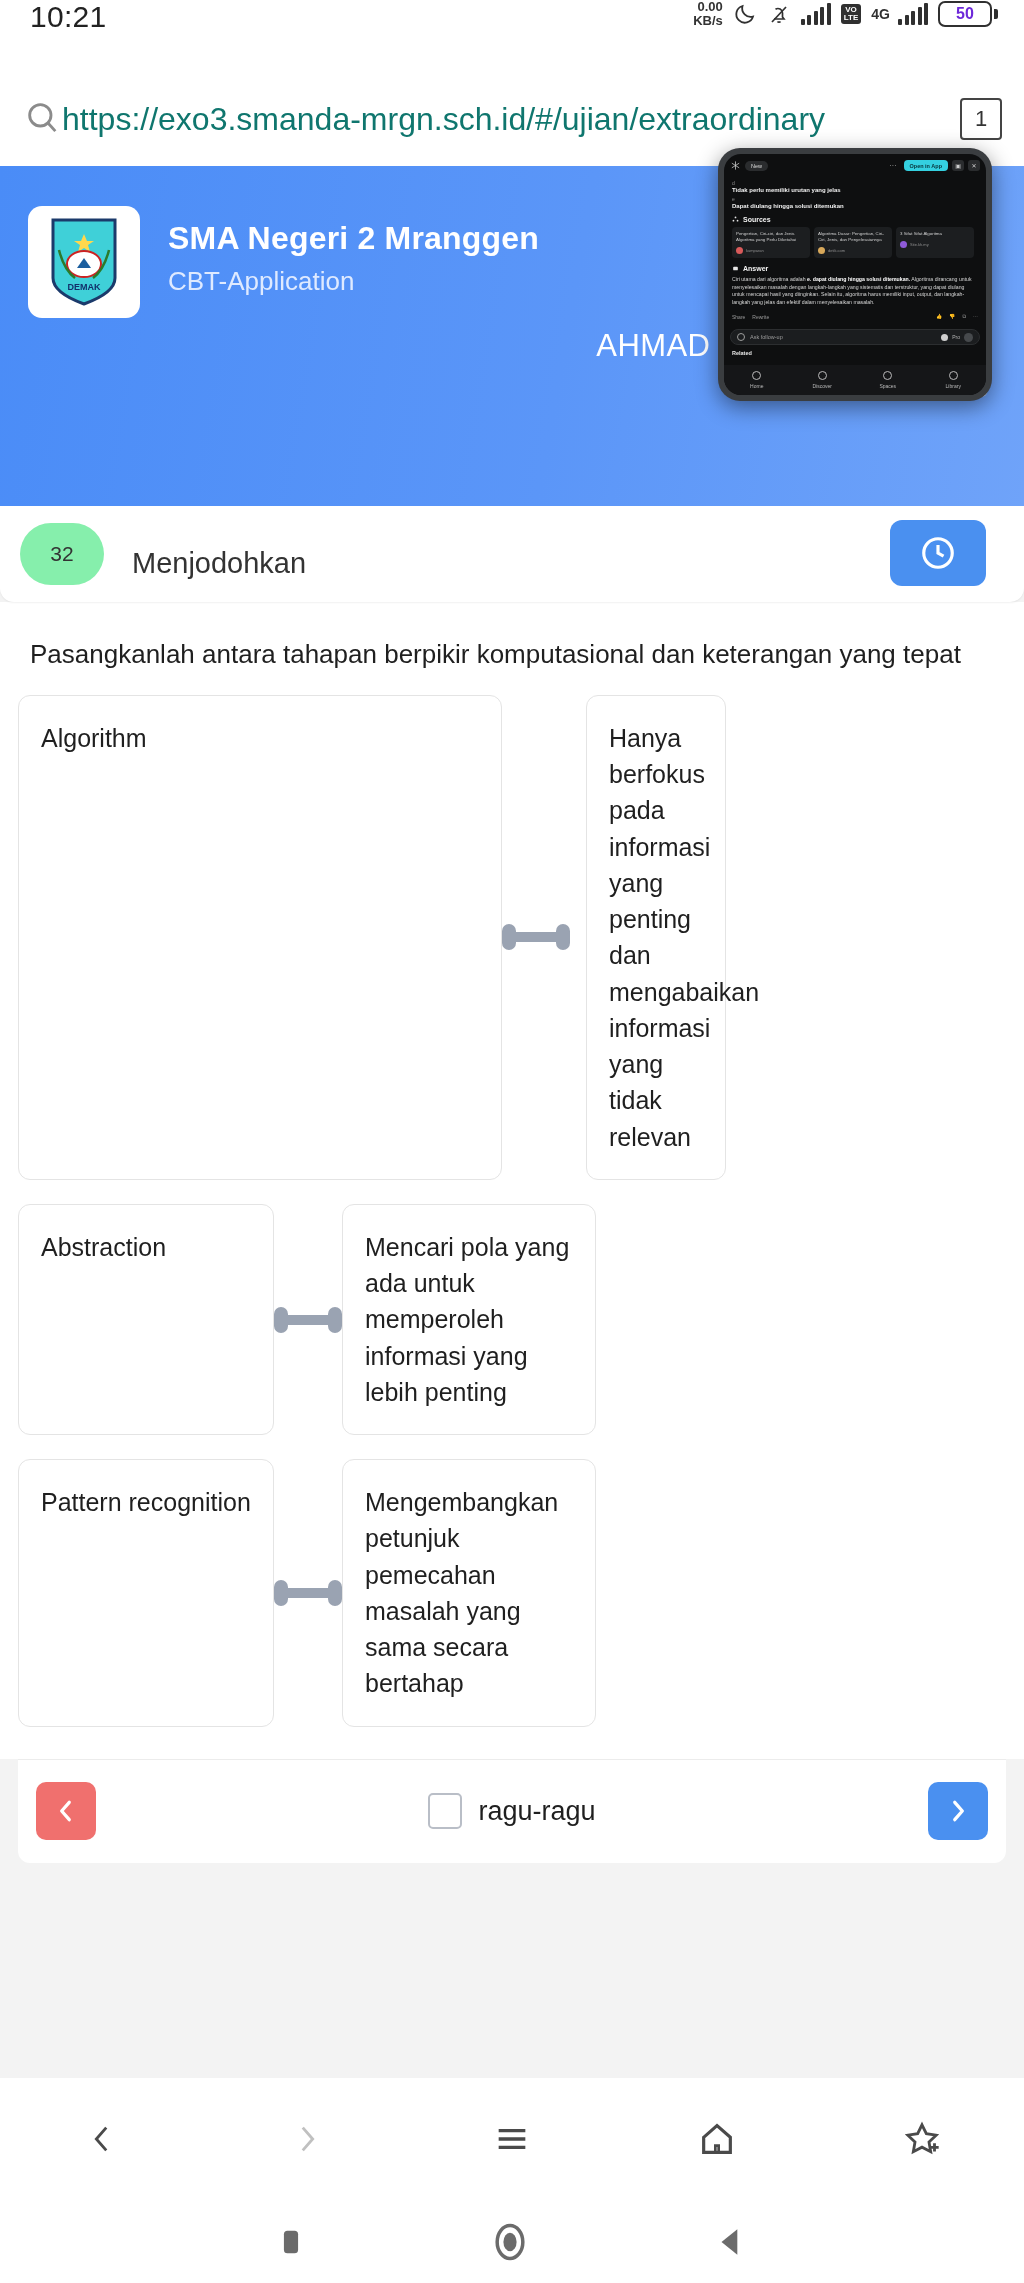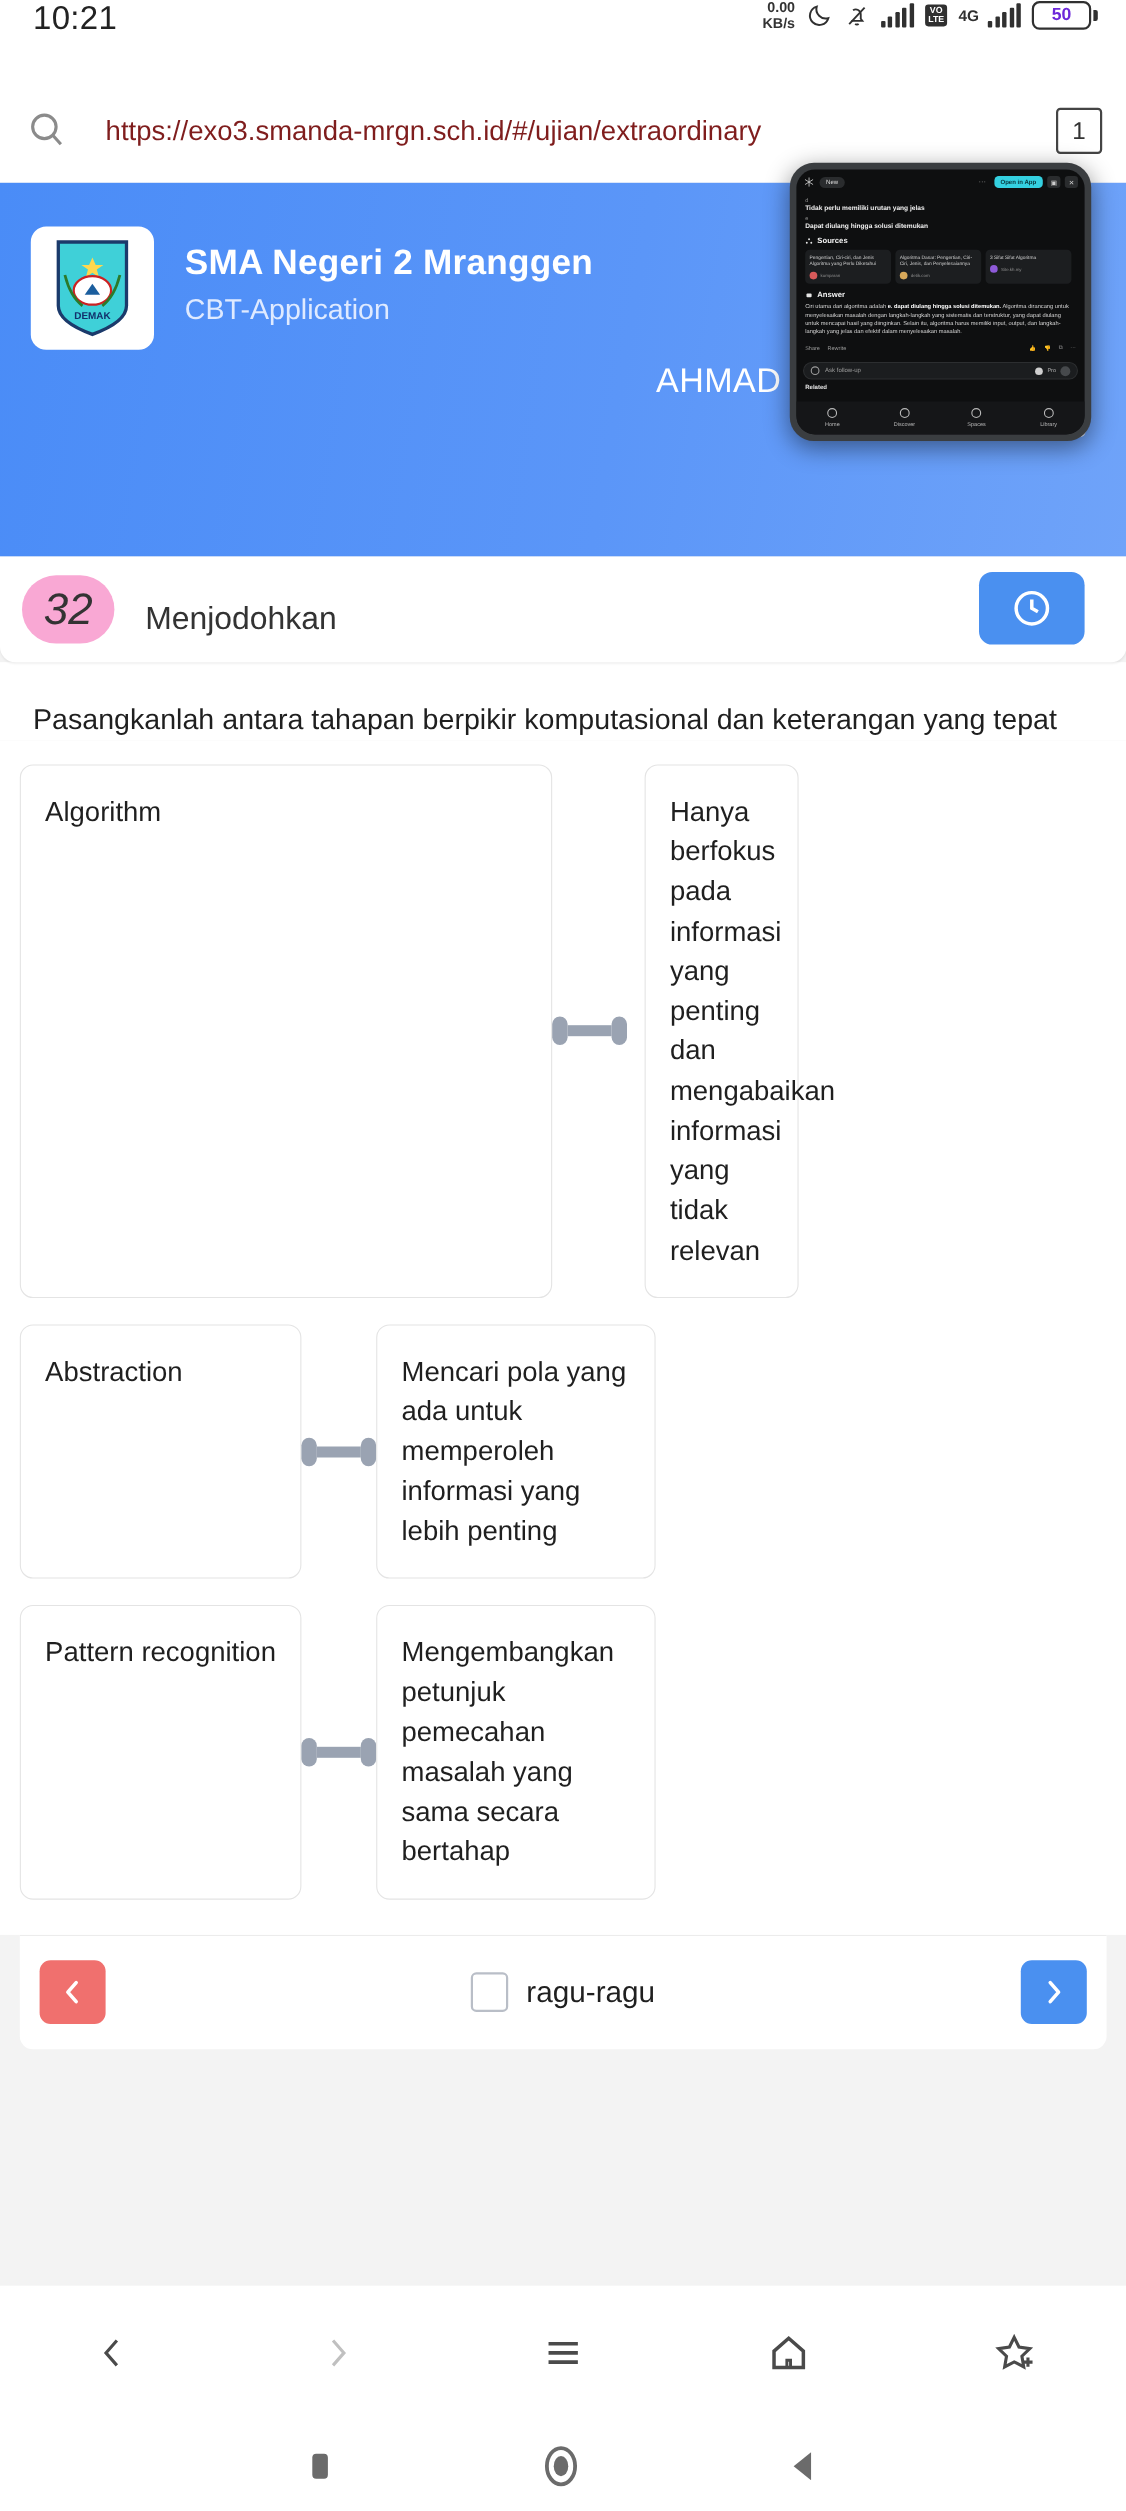--- a/index.html
+++ b/index.html
@@ -27,21 +27,21 @@
   .batt { display:flex; align-items:center; }
   .batt-body { width:54px; height:26px; border:2.5px solid #303030;
     border-radius:7px; display:flex; align-items:center; justify-content:center;
     font-size:16px; font-weight:bold; color:#6d28d9; }
   .batt-cap { width:4px; height:10px; background:#303030; border-radius:0 2px 2px 0;
     margin-left:2px; }
 
   
   .urlbar { position:absolute; top:72px; left:0; width:1024px; height:94px;
     display:flex; align-items:center; padding:0 22px; background:#fff; }
-  .url-text { flex:1; font-size:25px; color:#7f1d1d; margin-left:34px; }
+  .url-text { flex:1; font-size:32px; color:#0f766e; }
   .tabcount { width:42px; height:42px; border:2.5px solid #444; border-radius:4px;
     display:flex; align-items:center; justify-content:center;
     font-size:22px; color:#333; }
 
   
   .page { position:absolute; top:166px; left:0; width:1024px; height:1912px;
     background:#f3f3f3; overflow:hidden; }
   .appheader { position:relative; width:1024px; height:340px;
     background:linear-gradient(100deg,#4a8cf7 0%,#5b96f8 55%,#6fa3f9 100%); }
   .brand { display:flex; align-items:flex-start; padding:40px 0 0 28px; }
@@ -51,23 +51,23 @@
   .brand-txt { margin-left:28px; padding-top:14px; }
   .brand-title { font-size:32px; font-weight:bold; color:#fff; letter-spacing:.2px; }
   .brand-sub { font-size:26px; color:#dfeaff; margin-top:9px; }
   .userblock { text-align:right; padding-right:36px; margin-top:10px; }
   .user-name { font-size:31px; color:#fff; letter-spacing:.4px; }
   .user-id { font-size:28px; color:#e3edff; margin-top:8px; }
 
   .qbar { position:relative; background:#fff; height:96px; margin:0 0 0 0;
     border-radius:0 0 14px 14px; display:flex; align-items:center;
     padding-left:20px; box-shadow:0 1px 2px rgba(0,0,0,.06); }
-  .qnum { min-width:84px; height:62px; background:#f9a8d4; border-radius:32px;
+  .qnum { min-width:84px; height:62px; background:#86efac; border-radius:32px;
     display:flex; align-items:center; justify-content:center;
-    font-size:40px; color:#333;font-style:italic; }
+    font-size:21px; color:#333; }
   .qtype { font-size:29px; color:#333; margin-left:28px;margin-top:18px; }
   .qclock { position:absolute; right:38px; top:14px; width:96px; height:66px;
     background:#4a90f0; border-radius:12px; display:flex; align-items:center;
     justify-content:center; }
   .qclock svg { width:38px; height:38px; }
 
   .toolcard { background:#fff; margin-top:10px; padding:20px 28px 26px;
     display:flex; align-items:flex-end; justify-content:space-between;
     border-bottom:1px solid #e8e8e8; }
   .sizewrap { flex:1; max-width:620px; }

